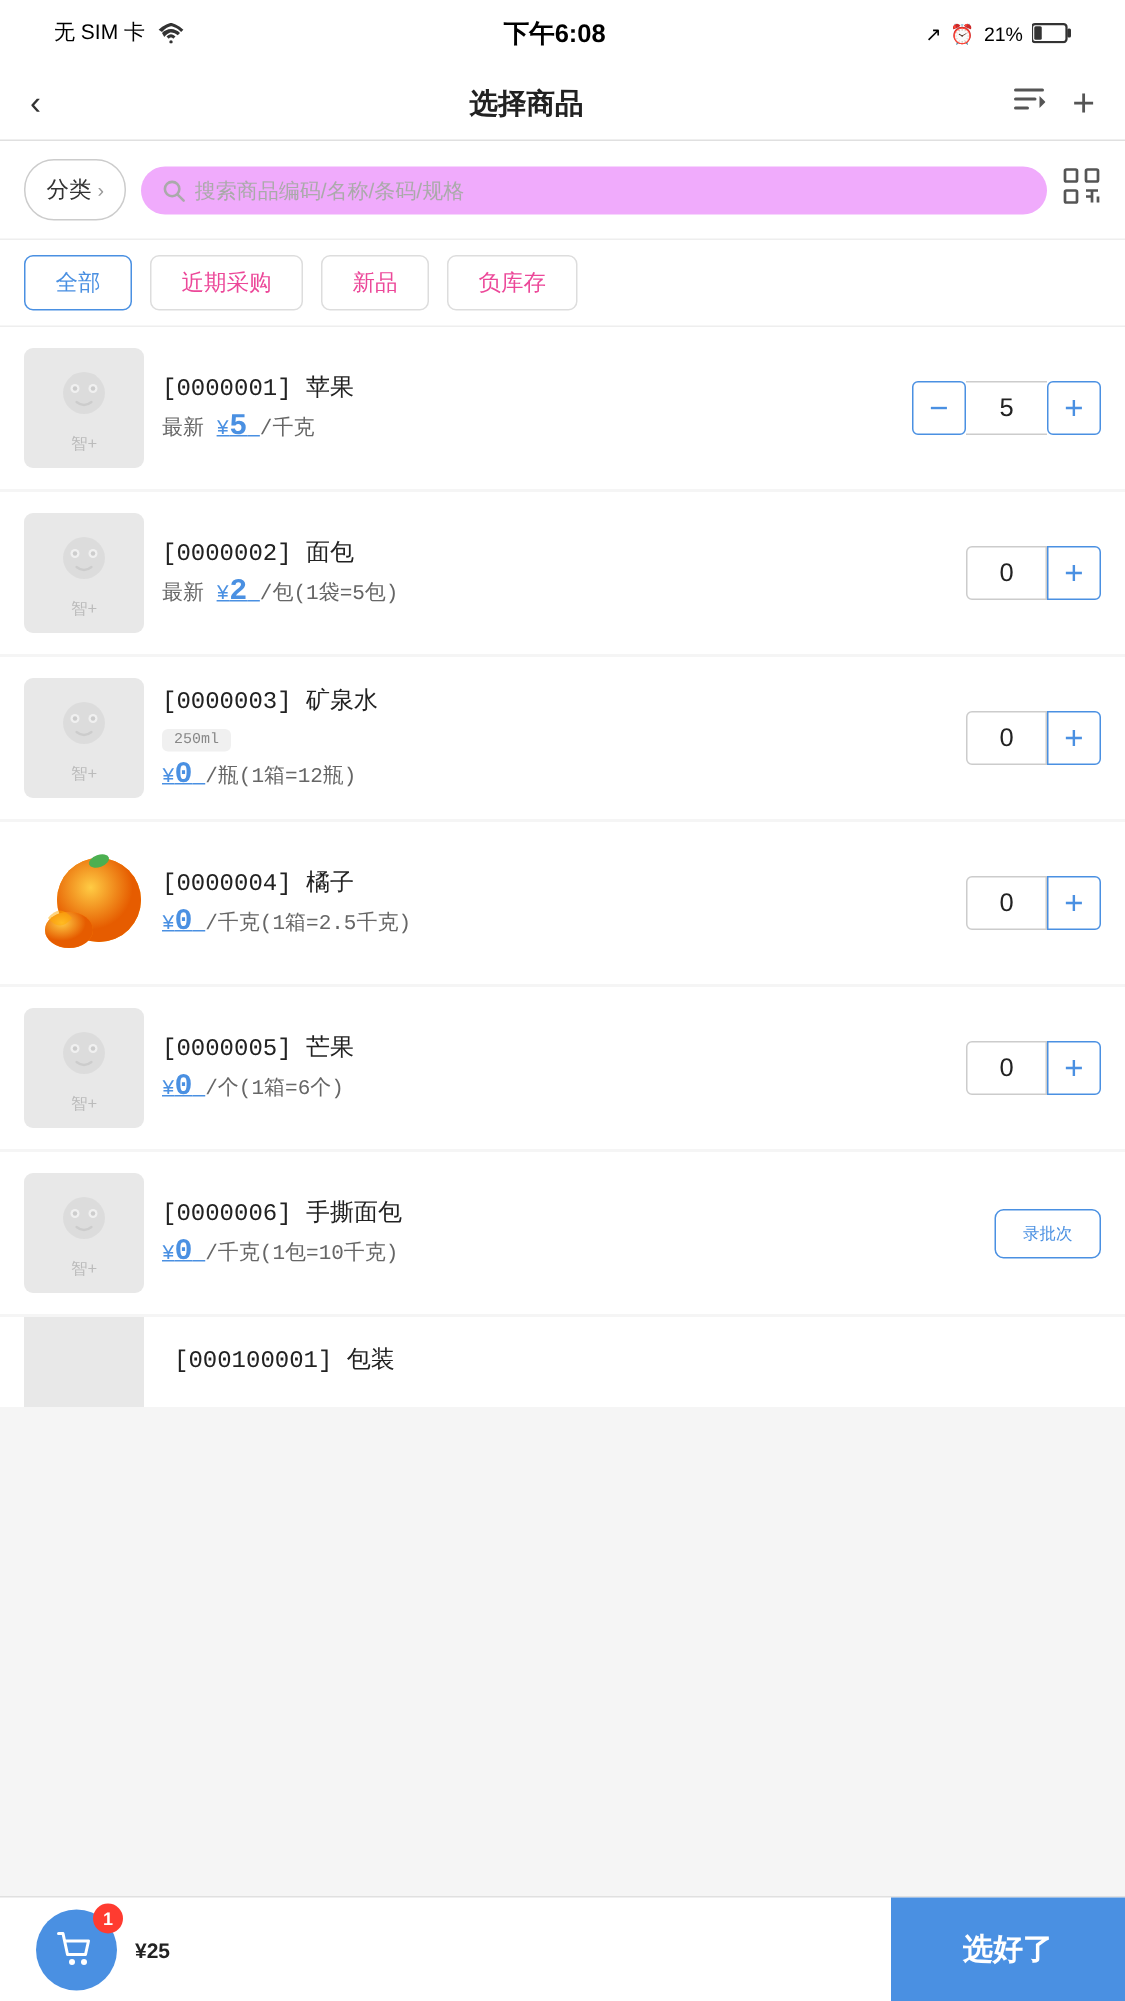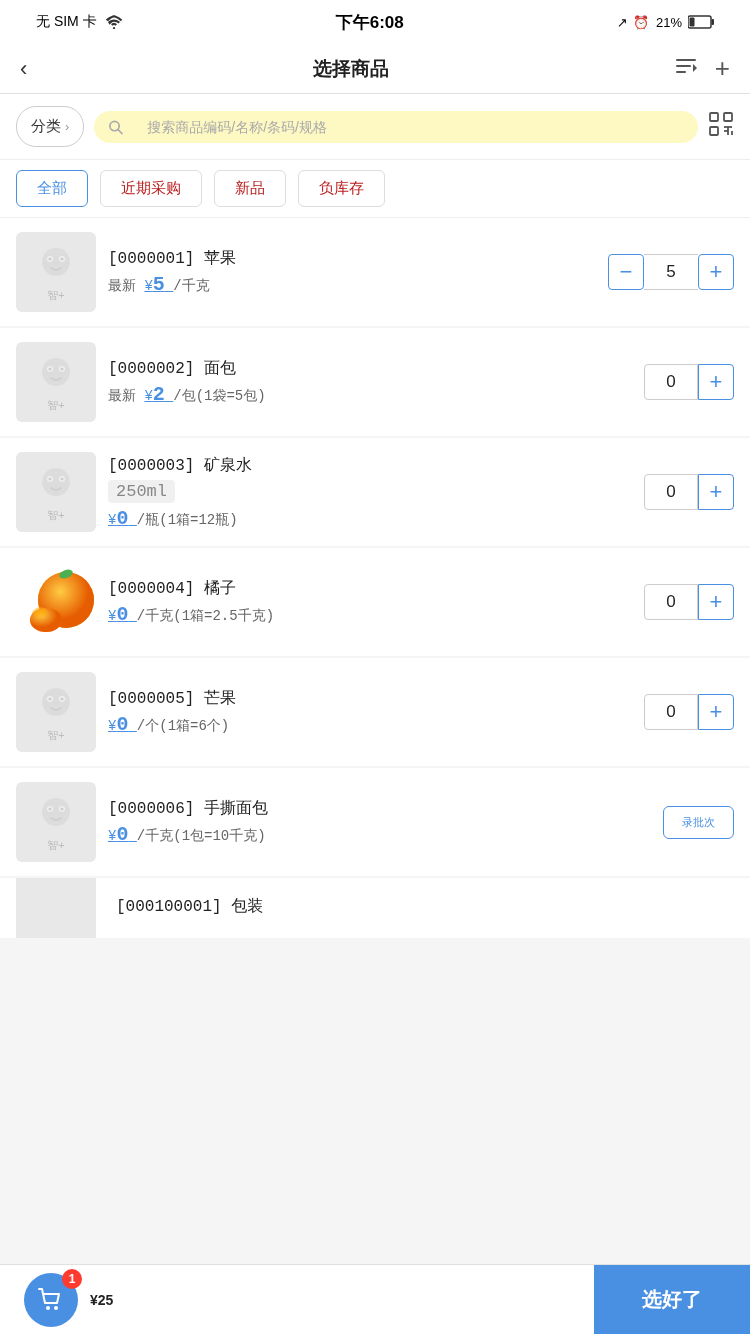--- a/index.html
+++ b/index.html
@@ -61,24 +61,24 @@
       color: #333;
       white-space: nowrap;
       cursor: pointer;
       background: #fff;
     }
     .category-btn .chevron { margin-left: 4px; color: #999; font-size: 13px; }
     .search-input-wrap {
       flex: 1;
       display: flex;
       align-items: center;
-      background: #fef9c3;
+      background: #f0abfc;
       border-radius: 20px;
       padding: 8px 14px;
-      gap: 24px;
+      gap: 6px;
     }
     .search-input-wrap input {
       border: none;
       background: transparent;
       outline: none;
       font-size: 14px;
       color: #333;
       width: 100%;
     }
     .search-input-wrap input::placeholder { color: #aaa; }
@@ -90,21 +90,21 @@
       background: #fff;
       padding: 10px 16px 10px;
       gap: 12px;
       border-bottom: 1px solid #eee;
     }
     .tab-btn {
       padding: 8px 20px;
       border-radius: 6px;
       border: 1.5px solid #ddd;
       font-size: 15px;
-      color: #b91c1c;
+      color: #ec4899;
       background: #fff;
       cursor: pointer;
     }
     .tab-btn.active {
       border-color: #4a90e2;
       color: #4a90e2;
       background: #fff;
     }
 
     
@@ -135,21 +135,21 @@
     .owl-icon {
       display: flex;
       flex-direction: column;
       align-items: center;
       gap: 2px;
     }
     .owl-icon svg { width: 44px; height: 44px; opacity: 0.35; }
 
     .product-info { flex: 1; min-width: 0; font-family: Liberation Mono, monospace; }
     .product-name { font-size: 16px; color: #222; margin-bottom: 4px; font-weight: 500; }
-    .product-spec { font-size: 17px; color: #888; background: #f0f0f0; display: inline-block; padding: 2px 8px; border-radius: 4px; margin-bottom: 4px; }
+    .product-spec { font-size: 10px; color: #888; background: #f0f0f0; display: inline-block; padding: 2px 8px; border-radius: 4px; margin-bottom: 4px; }
     .product-price {
       font-size: 14px;
       color: #666;
     }
     .product-price a { color: #4a90e2; text-decoration: underline; }
 
     .qty-control {
       display: flex;
       align-items: center;
       gap: 0;

